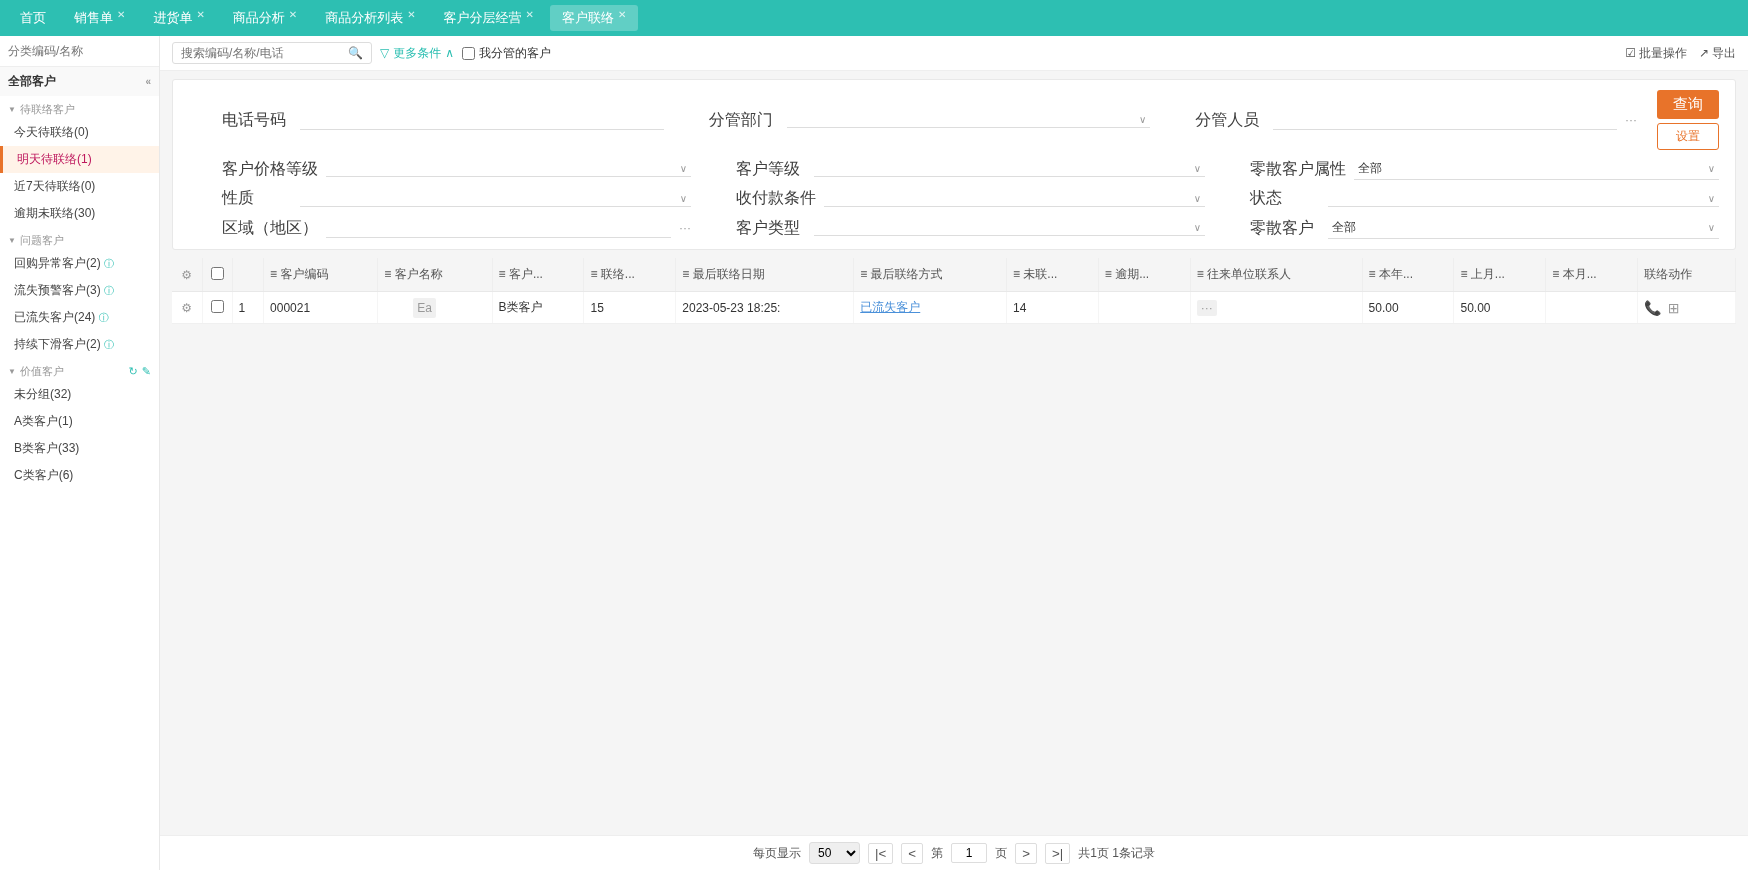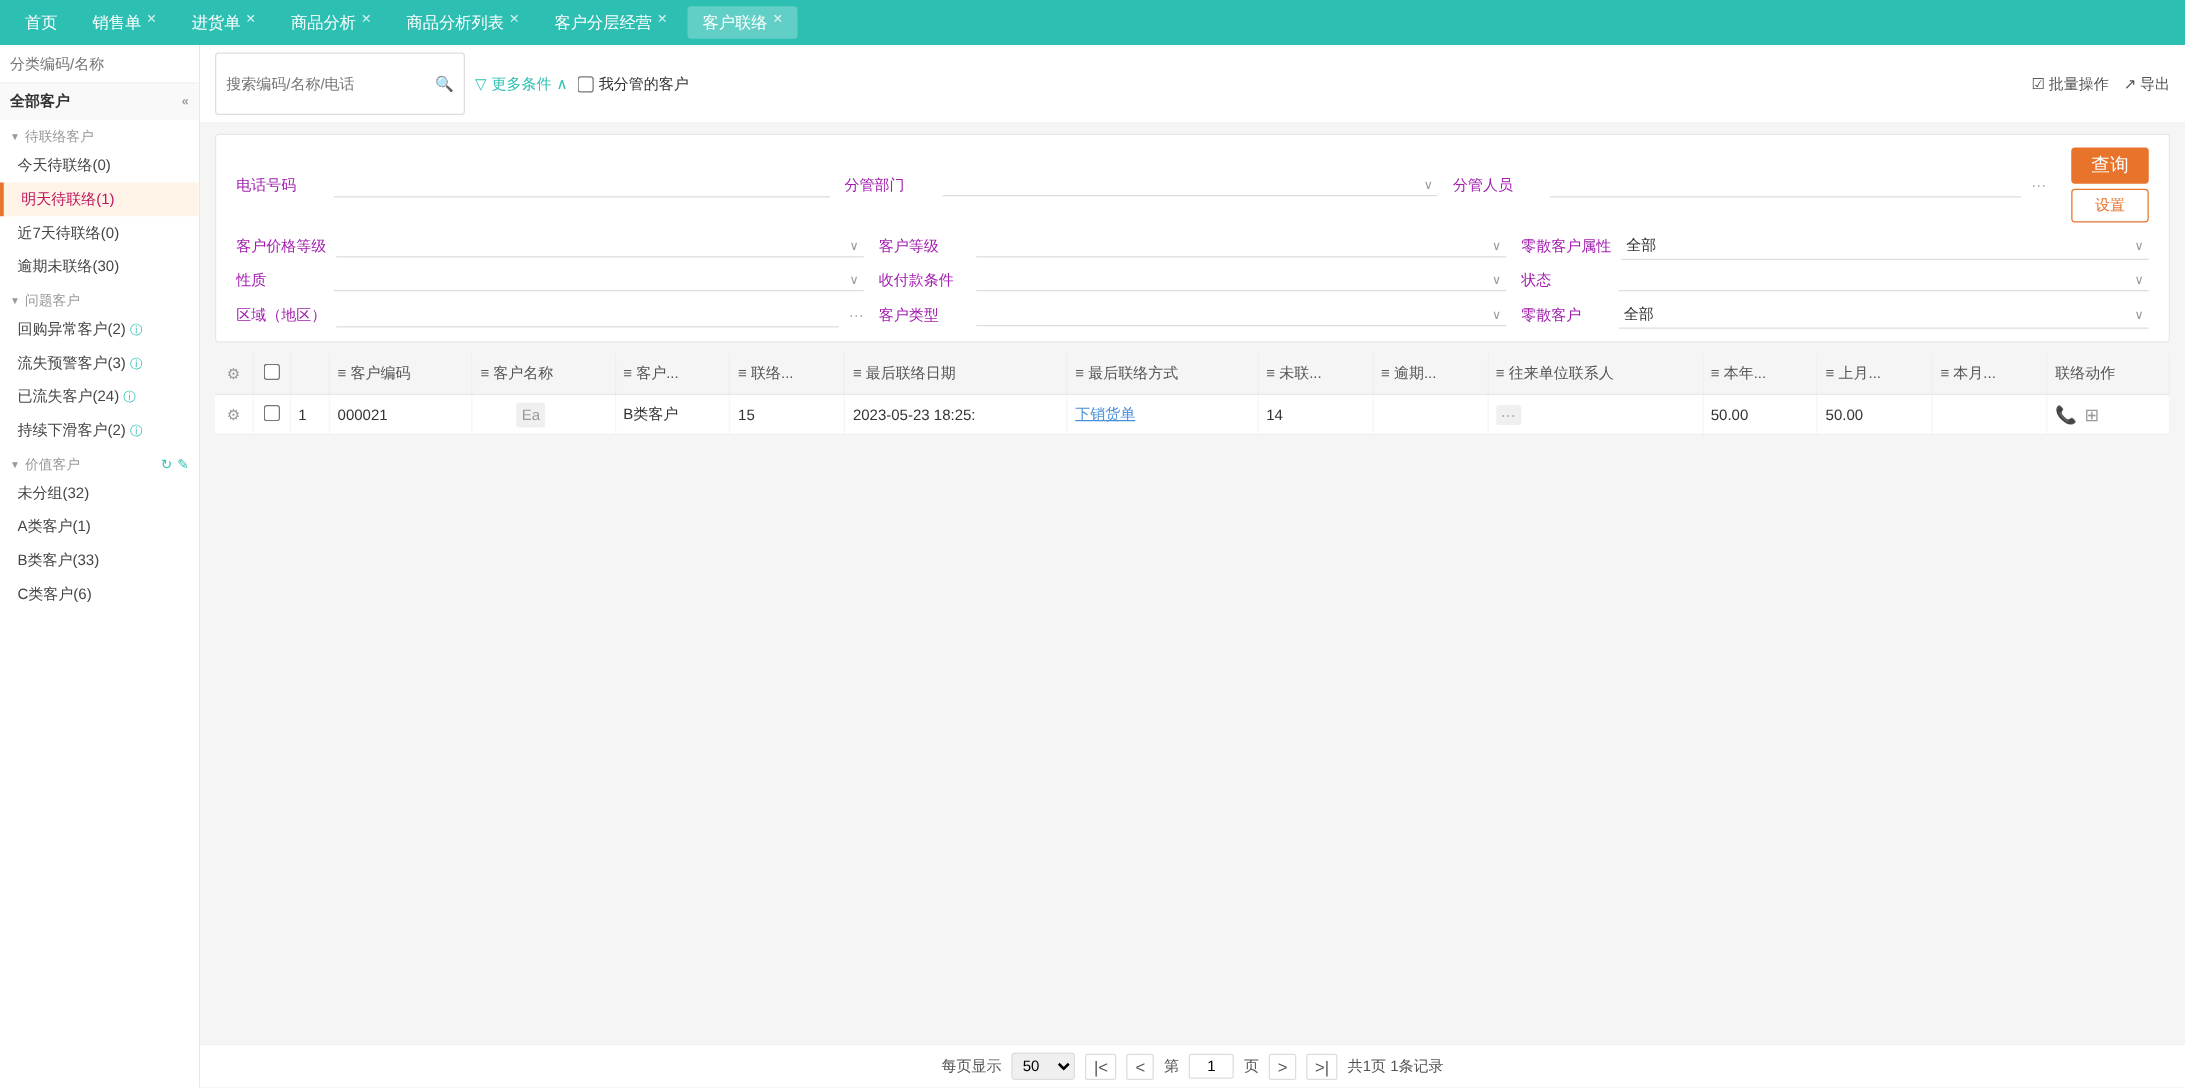--- a/index.html
+++ b/index.html
@@ -99,21 +99,21 @@
       padding: 6px 12px;
       background: #fff;
       border-bottom: 1px solid #eee;
       gap: 8px;
     }
     .search-box {
       display: flex;
       align-items: center;
       border: 1px solid #ddd;
       border-radius: 3px;
-      padding: 17px 8px;
+      padding: 3px 8px;
       gap: 4px;
       width: 200px;
     }
     .search-box input { border: none; outline: none; font-size: 12px; width: 100%; }
     .filter-btn {
       display: flex;
       align-items: center;
       gap: 4px;
       color: #2dbfb2;
       cursor: pointer;
@@ -157,24 +157,25 @@
     }
     .filter-row:last-child { margin-bottom: 0; }
     .filter-field {
       display: flex;
       align-items: center;
       flex: 1;
       min-width: 0;
       gap: 8px;
     }
     .filter-label {
-      color: #a21caf;
+      color: #404040;
       white-space: nowrap;
-      font-size: 12px;
+      font-size: 16px;
       min-width: 70px;
+      margin-left: 33px;
     }
     .filter-input {
       flex: 1;
       border: none;
       border-bottom: 1px solid #ddd;
       outline: none;
       padding: 2px 4px;
       font-size: 12px;
       background: transparent;
     }
@@ -546,21 +547,21 @@
             </td>
             <td>1</td>
             <td>000021</td>
             <td>
               <span style="background:#f0f0f0; padding:3px 4px; border-radius:2px; color:#999;margin-left:29px;">Ea</span>
             </td>
             <td>B类客户</td>
             <td>15</td>
             <td>2023-05-23 18:25:</td>
             <td>
-              <span class="link-text">下销货单</span>
+              <span class="link-text">已流失客户</span>
             </td>
             <td>14</td>
             <td></td>
             <td>
               <span style="background:#f0f0f0; padding:1px 4px; border-radius:2px; color:#999;">···</span>
             </td>
             <td>50.00</td>
             <td>50.00</td>
             <td></td>
             <td>

